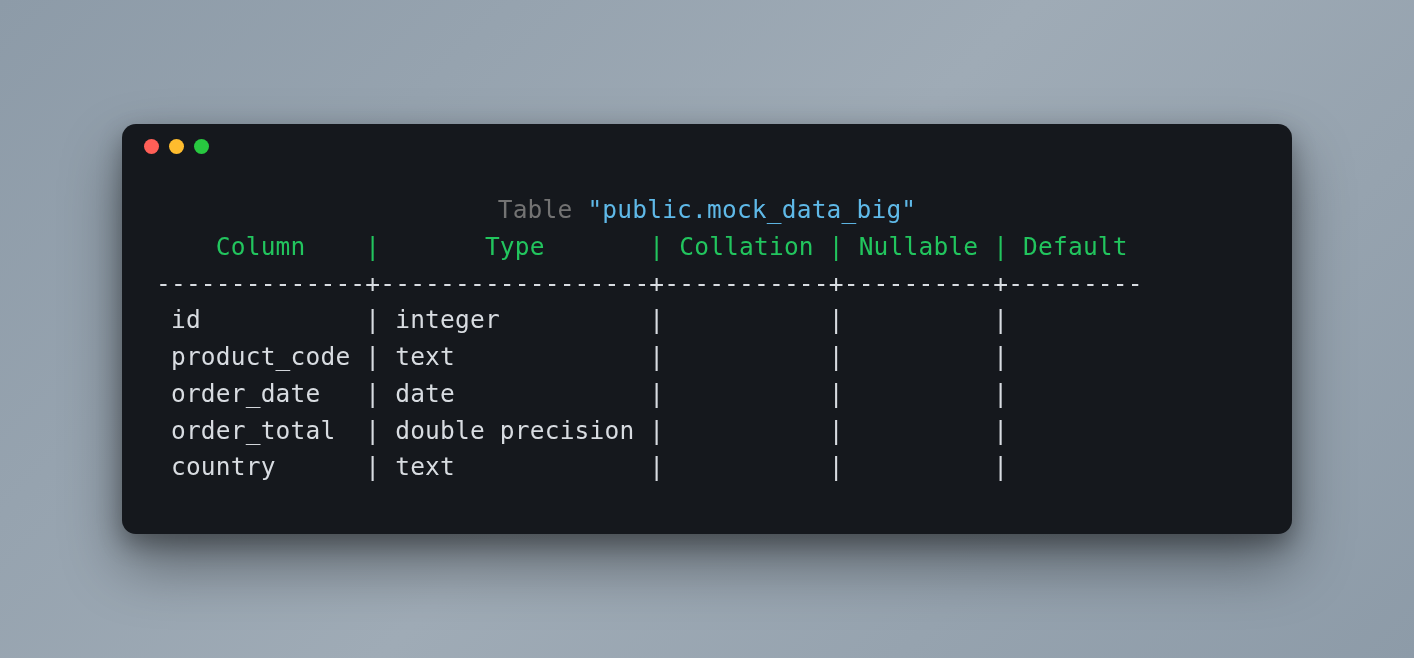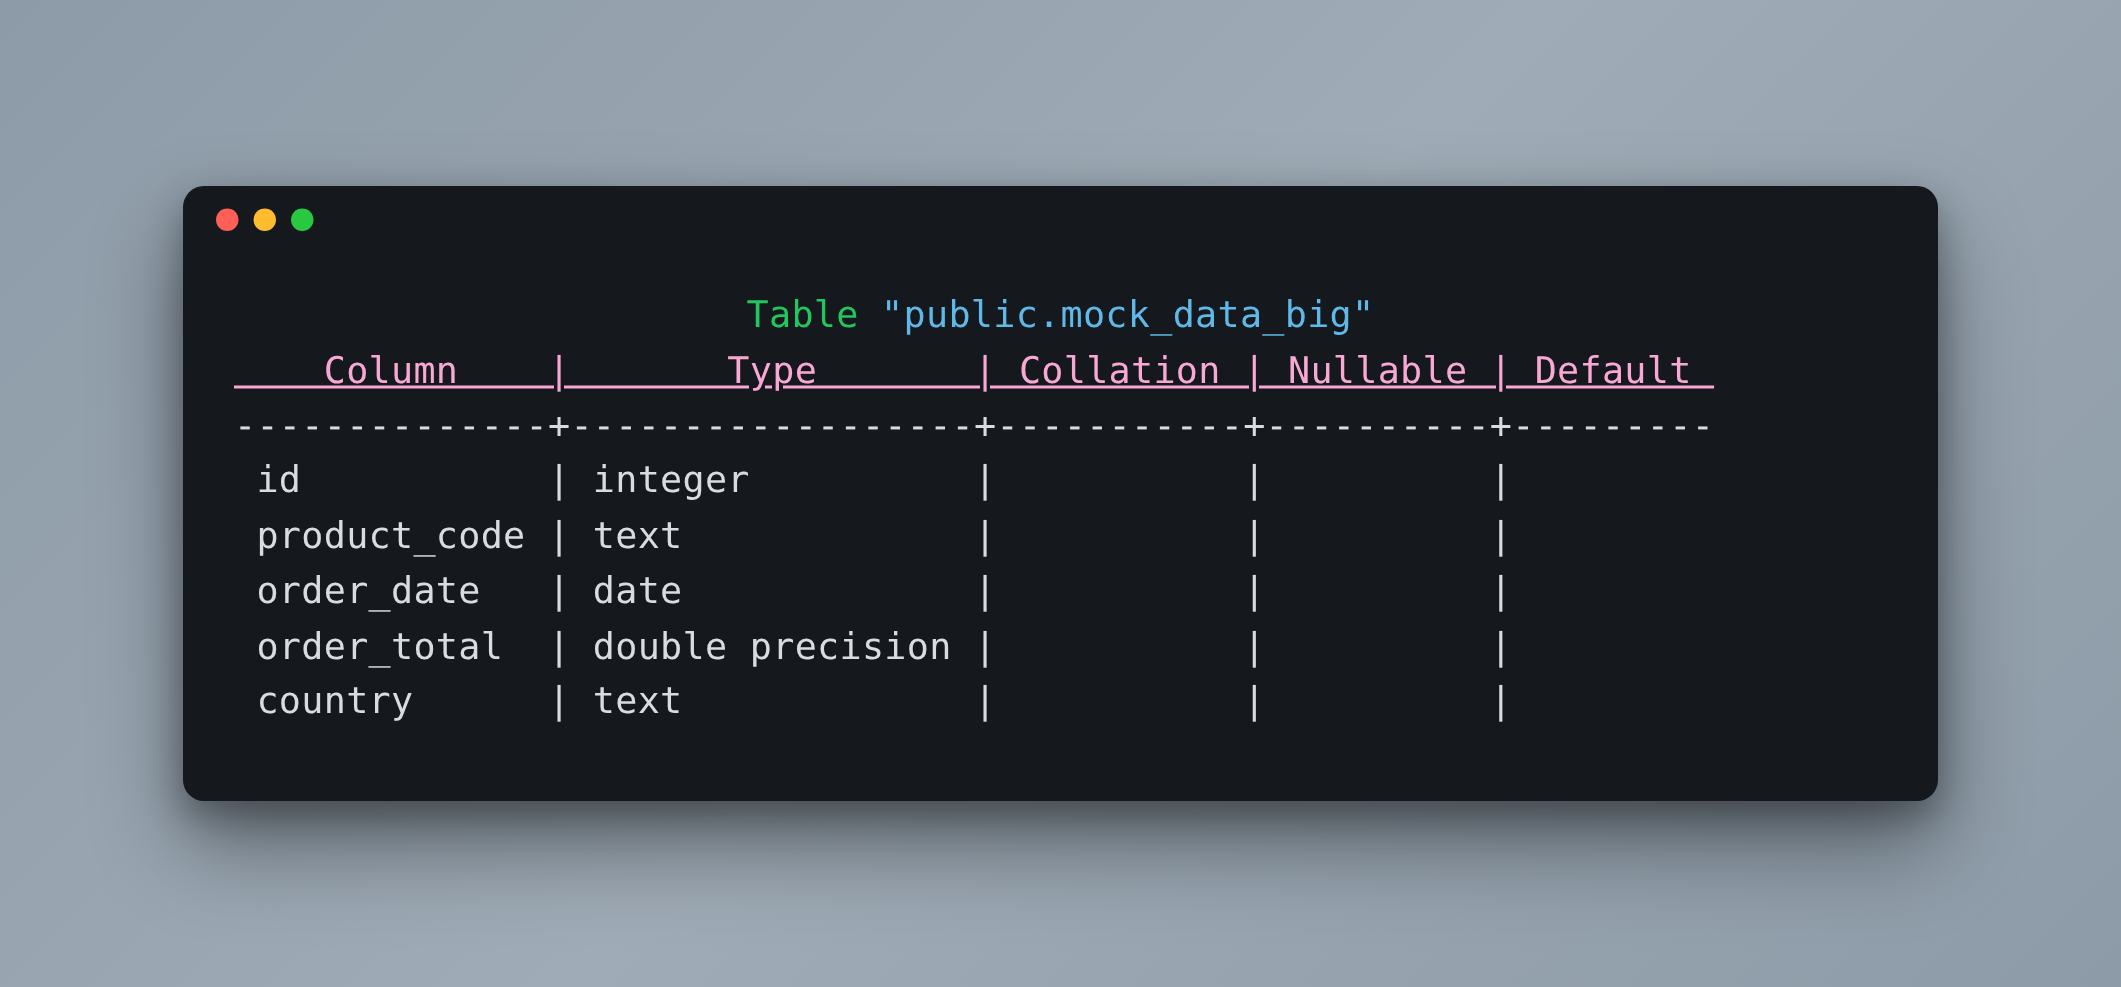--- a/index.html
+++ b/index.html
@@ -40,23 +40,23 @@
     .tl-green { background: #28c840; }
     .terminal-body {
       padding: 24px 34px 48px 34px;
       font-size: 24.5px;
       line-height: 1.5;
       color: #d8dce1;
       white-space: pre;
       font-weight: 500;
       letter-spacing: 0.2px;
     }
-    .kw-table { color: #22c55e; }
+    .kw-table { color: #737373; }
     .str { color: #5fb9e8; }
-    .header-line { color: #f9a8d4; text-decoration: underline; }
+    .header-line { color: #22c55e; }
     .divider { color: #d8dce1; }
     .title-row {
       text-align: center;
       display: block;
     }
   </style>
 </head>
 <body>
 
 <div class="terminal">

